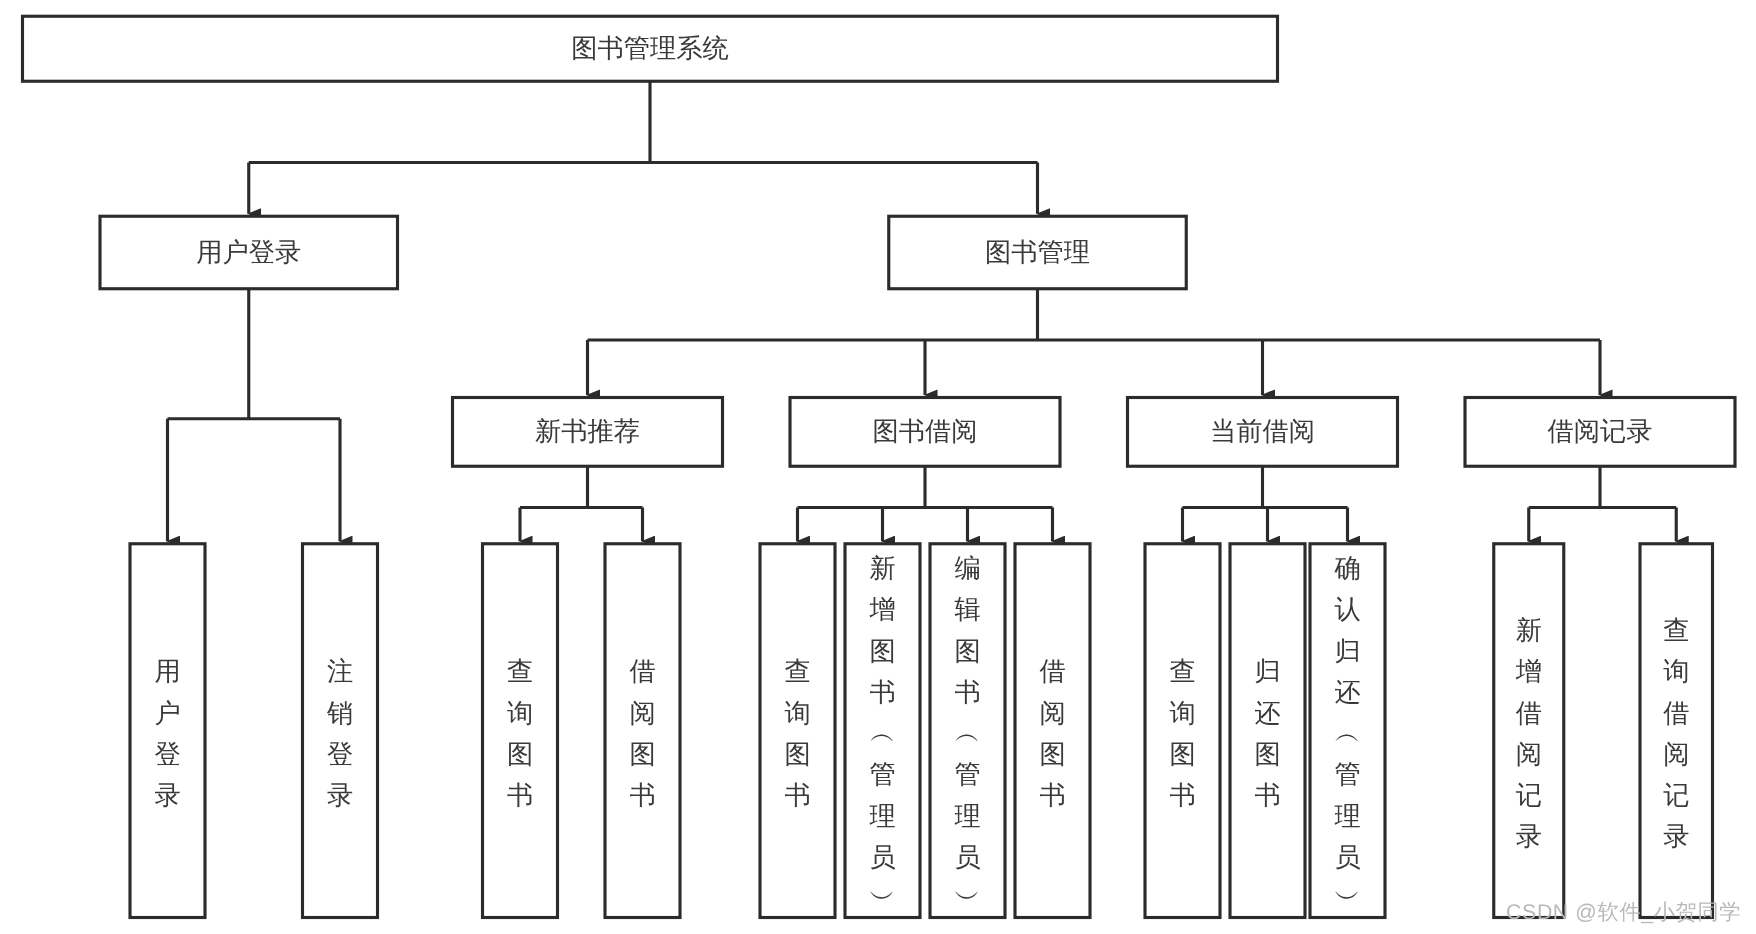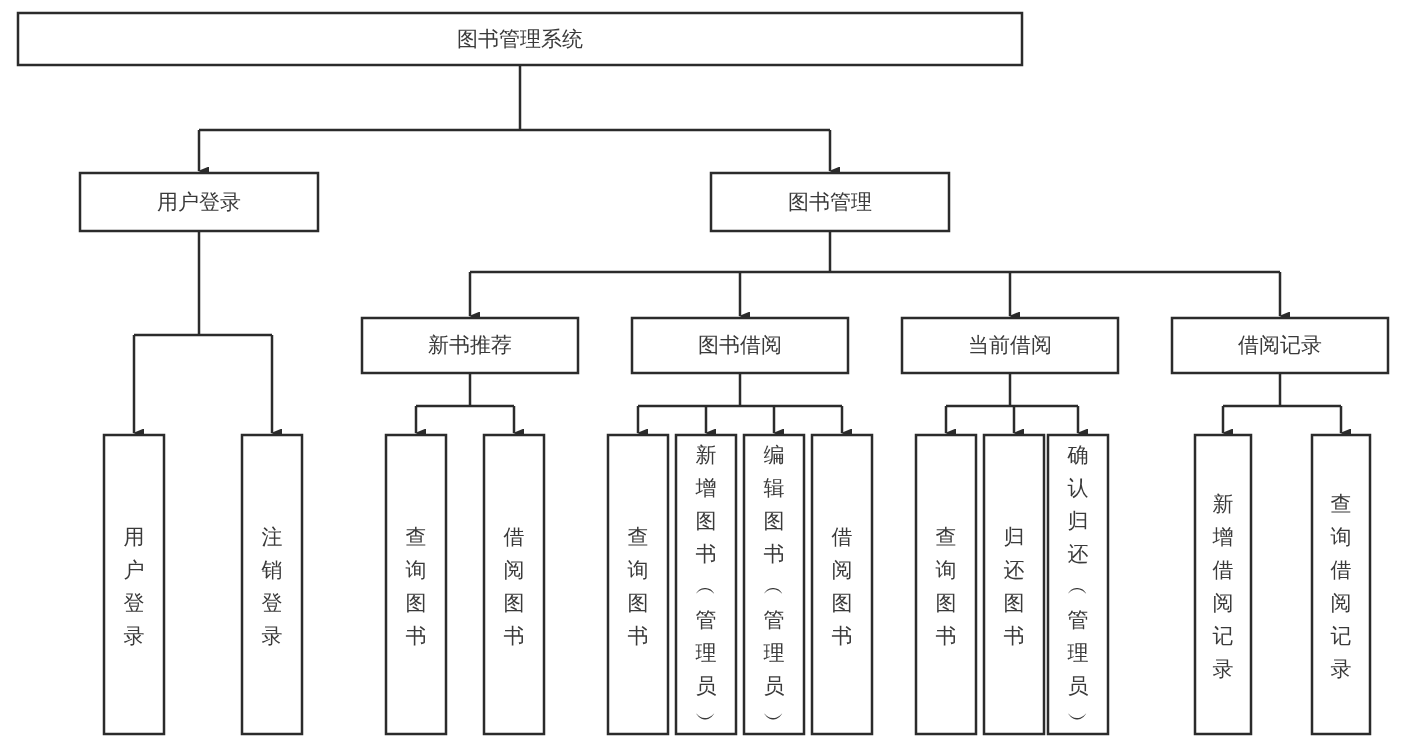--- a/index.html
+++ b/index.html
@@ -151,13 +151,14 @@
         <text x="774" y="461.74" class="node-label-v"><tspan x="774" dy="0">编</tspan><tspan x="774" dy="33">辑</tspan><tspan x="774" dy="33">图</tspan><tspan x="774" dy="33">书</tspan><tspan x="774" dy="33">︵</tspan><tspan x="774" dy="33">管</tspan><tspan x="774" dy="33">理</tspan><tspan x="774" dy="33">员</tspan><tspan x="774" dy="33">︶</tspan></text>
         <text x="842" y="544.24" class="node-label-v"><tspan x="842" dy="0">借</tspan><tspan x="842" dy="33">阅</tspan><tspan x="842" dy="33">图</tspan><tspan x="842" dy="33">书</tspan></text>
         <text x="946" y="544.24" class="node-label-v"><tspan x="946" dy="0">查</tspan><tspan x="946" dy="33">询</tspan><tspan x="946" dy="33">图</tspan><tspan x="946" dy="33">书</tspan></text>
         <text x="1014" y="544.24" class="node-label-v"><tspan x="1014" dy="0">归</tspan><tspan x="1014" dy="33">还</tspan><tspan x="1014" dy="33">图</tspan><tspan x="1014" dy="33">书</tspan></text>
         <text x="1078" y="461.74" class="node-label-v"><tspan x="1078" dy="0">确</tspan><tspan x="1078" dy="33">认</tspan><tspan x="1078" dy="33">归</tspan><tspan x="1078" dy="33">还</tspan><tspan x="1078" dy="33">︵</tspan><tspan x="1078" dy="33">管</tspan><tspan x="1078" dy="33">理</tspan><tspan x="1078" dy="33">员</tspan><tspan x="1078" dy="33">︶</tspan></text>
         <text x="1223" y="511.24" class="node-label-v"><tspan x="1223" dy="0">新</tspan><tspan x="1223" dy="33">增</tspan><tspan x="1223" dy="33">借</tspan><tspan x="1223" dy="33">阅</tspan><tspan x="1223" dy="33">记</tspan><tspan x="1223" dy="33">录</tspan></text>
         <text x="1341" y="511.24" class="node-label-v"><tspan x="1341" dy="0">查</tspan><tspan x="1341" dy="33">询</tspan><tspan x="1341" dy="33">借</tspan><tspan x="1341" dy="33">阅</tspan><tspan x="1341" dy="33">记</tspan><tspan x="1341" dy="33">录</tspan></text>
       </g>
   </svg>
 
+  <div class="watermark-text">CSDN @软件_小贺同学</div>
 </div>
 
 </body></html>

